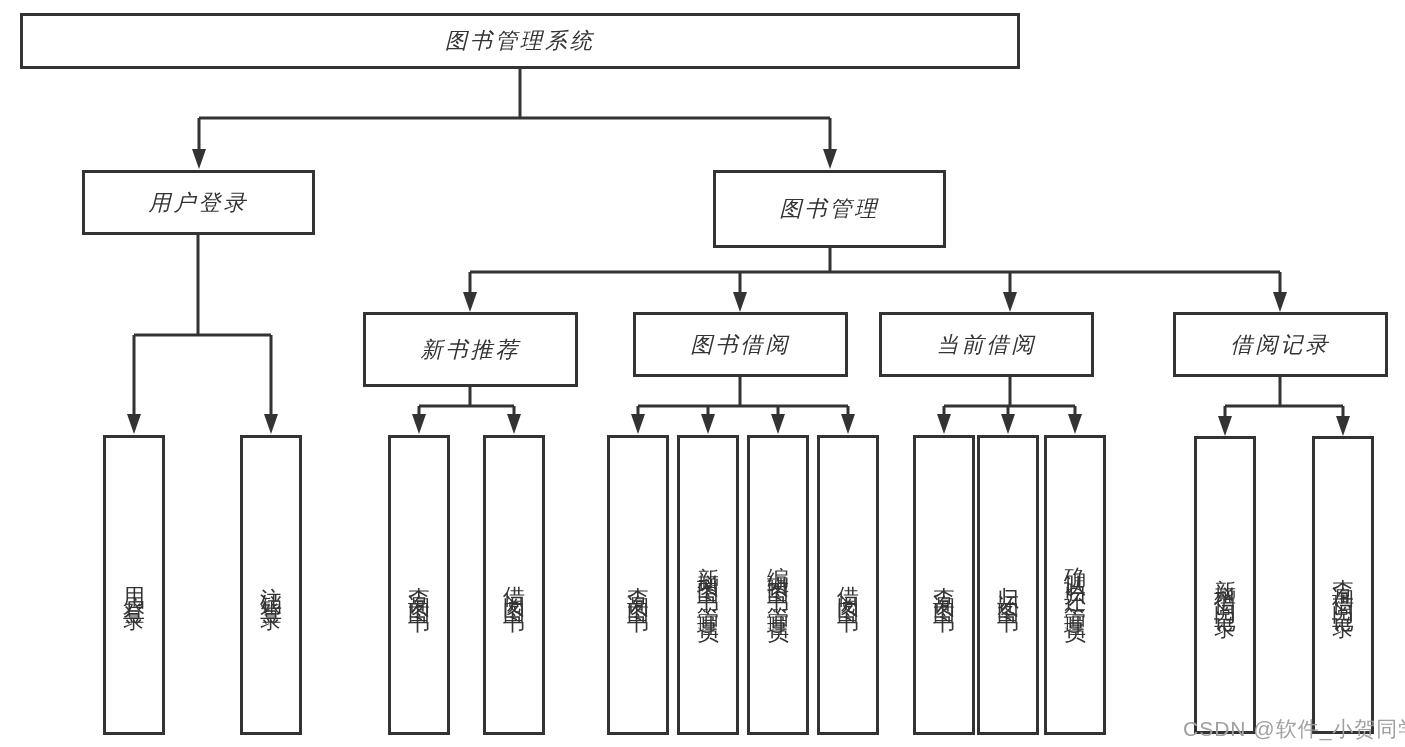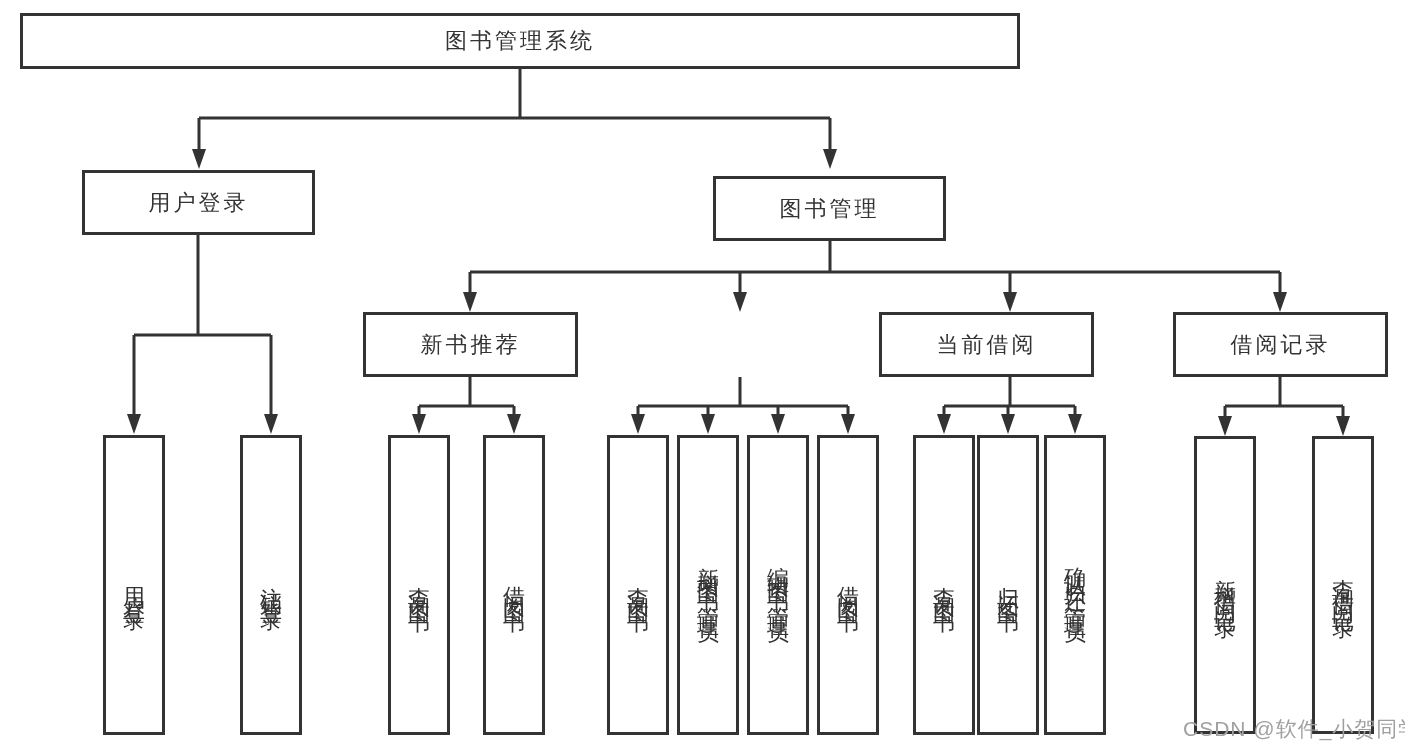--- a/index.html
+++ b/index.html
@@ -7,21 +7,21 @@
     position:relative;width:1405px;height:747px;background:#ffffff;
     font-family:"Liberation Sans","DejaVu Sans",sans-serif;overflow:hidden;
   }
   .connectors{position:absolute;left:0;top:0;z-index:1;}
   .node{
     position:absolute;box-sizing:border-box;z-index:2;
     background:#ffffff;border:3px solid #333333;color:#333333;
     display:flex;align-items:center;justify-content:center;
     font-size:22px;line-height:1;
   }
-  .h-node{letter-spacing:3px;}
+  .h-node{letter-spacing:3px;font-style:italic;}
   .v-node{
     writing-mode:vertical-rl;text-orientation:mixed;
     letter-spacing:8px;font-size:22px;padding:6px 0;
   }
   .watermark{
     position:absolute;z-index:3;left:1183px;top:715px;
     font-size:21px;letter-spacing:1px;color:#a0a0a0;white-space:nowrap;
   }
 </style>
 </head>
@@ -42,23 +42,24 @@
              M463 292 H477 L470 312 Z M733 292 H747 L740 312 Z M1003 292 H1017 L1010 312 Z M1273 292 H1287 L1280 312 Z
              M412 414 H426 L419 434 Z M507 414 H521 L514 434 Z
              M631 414 H645 L638 434 Z M701 414 H715 L708 434 Z M771 414 H785 L778 434 Z M841 414 H855 L848 434 Z
              M937 414 H951 L944 434 Z M1001 414 H1015 L1008 434 Z M1068 414 H1082 L1075 434 Z
              M1218 416 H1232 L1225 436 Z M1336 416 H1350 L1343 436 Z"></path>
   </svg>
 
   <div class="node h-node" style="left:20px;top:13px;width:1000px;height:56px">图书管理系统</div>
 
   <div class="node h-node" style="left:82px;top:170px;width:233px;height:65px">用户登录</div>
-  <div class="node h-node" style="left:713px;top:176px;width:233px;height:65px">图书管理</div>
+  <div class="node h-node" style="left:713px;top:170px;width:233px;height:78px">图书管理</div>
 
-  <div class="node h-node" style="left:363px;top:312px;width:215px;height:65px">新书推荐</div>
+  <div class="node h-node" style="left:363px;top:312px;width:215px;height:75px">新书推荐</div>
+  <div class="node h-node" style="left:633px;top:312px;width:215px;height:65px">图书借阅</div>
   <div class="node h-node" style="left:879px;top:312px;width:215px;height:65px">当前借阅</div>
   <div class="node h-node" style="left:1173px;top:312px;width:215px;height:65px">借阅记录</div>
 
   <div class="node v-node" style="left:103px;top:435px;width:62px;height:300px">用户登录</div>
   <div class="node v-node" style="left:240px;top:435px;width:62px;height:300px">注销登录</div>
 
   <div class="node v-node" style="left:388px;top:435px;width:62px;height:300px">查询图书</div>
   <div class="node v-node" style="left:483px;top:435px;width:62px;height:300px">借阅图书</div>
 
   <div class="node v-node" style="left:607px;top:435px;width:62px;height:300px">查询图书</div>

